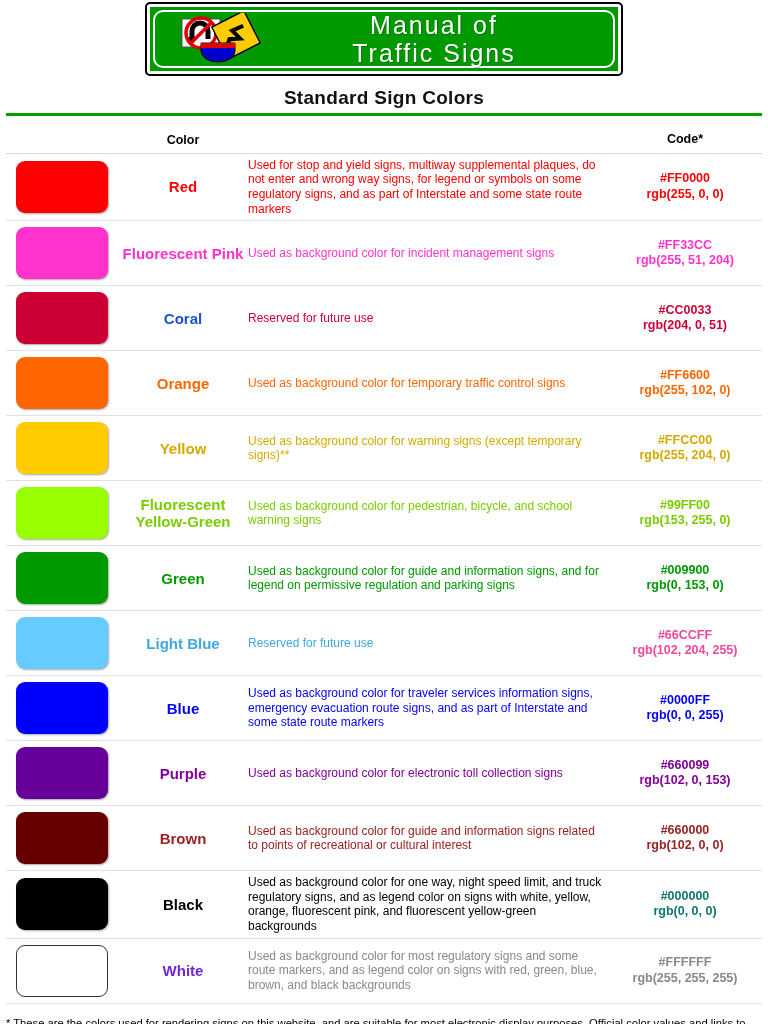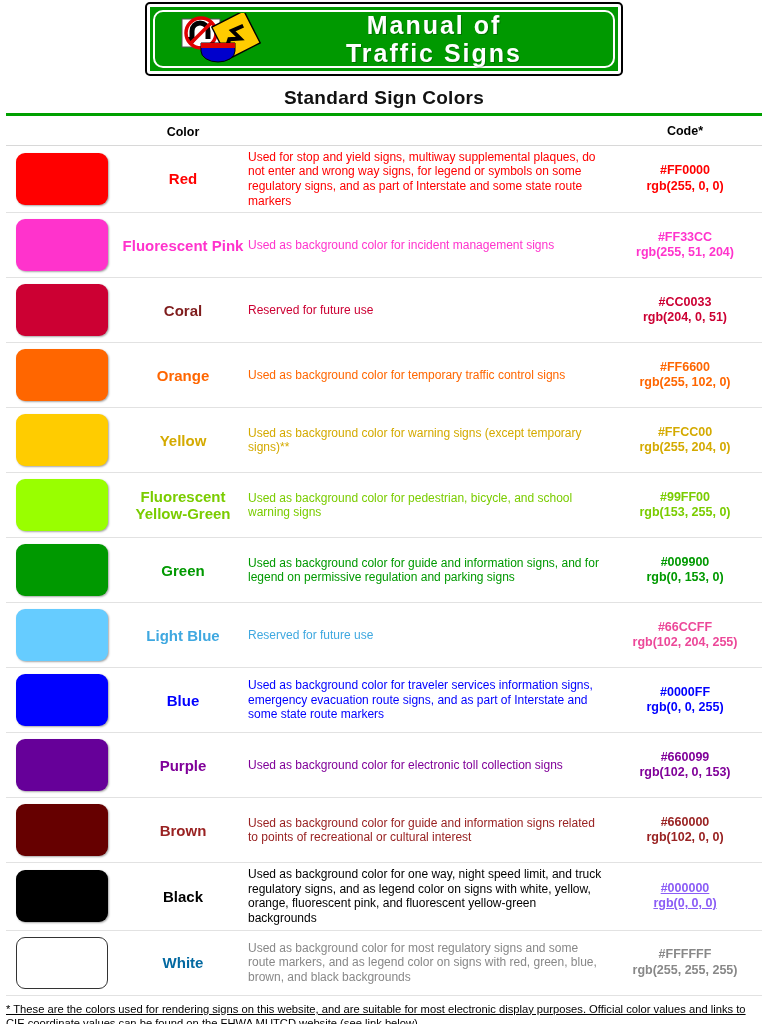--- a/index.html
+++ b/index.html
@@ -31,21 +31,21 @@
     top: 3px; left: 3px; right: 3px; bottom: 3px;
     border: 2px solid #ffffff;
     border-radius: 10px;
   }
   .banner-text {
     position: absolute;
     left: 110px; right: 10px; top: 2px; bottom: 2px;
     display: flex; flex-direction: column;
     align-items: center; justify-content: center;
     color: #ffffff;
-    font-weight: bold;
+    font-weight: normal;
     font-size: 25px;
     letter-spacing: 2px;
     line-height: 1.12;
     text-shadow: 1px 1px 0 rgba(0,0,0,0.25);
     text-align: center;
   }
   .banner-logo {
     position: absolute;
     left: 28px; top: 6px;
     width: 84px; height: 56px;
@@ -61,21 +61,21 @@
 
   hr.green {
     border: none;
     border-top: 3px solid #00a000;
     margin: 2px 6px 0 6px;
   }
 
   
   table.colors {
     width: 756px;
-    margin: 4px 6px;
+    margin: 12px 6px;
     border-collapse: collapse;
     table-layout: fixed;
   }
   table.colors th {
     font-size: 12.5px;
     font-weight: bold;
     color: #000000;
     padding: 4px 0 5px 0;
     border-bottom: 1px solid #d8d8d8;
     text-align: center;
@@ -164,21 +164,21 @@
           <div class="swatch" style="background: rgb(255, 51, 204);"></div>
         </td>
         <td class="c-name" style="color: rgb(255, 51, 204);">Fluorescent Pink</td>
         <td class="c-desc" style="color: rgb(255, 51, 204);">Used as background color for incident management signs</td>
         <td class="c-code" style="color: rgb(255, 51, 204);"><span>#FF33CC</span><br><span>rgb(255, 51, 204)</span></td>
       </tr>
       <tr>
         <td class="c-swatch">
           <div class="swatch" style="background: rgb(204, 0, 51);"></div>
         </td>
-        <td class="c-name" style="color: #7f1d1d;">Coral</td>
+        <td class="c-name" style="color: #1d4ed8;">Coral</td>
         <td class="c-desc" style="color: rgb(204, 0, 51);">Reserved for future use</td>
         <td class="c-code" style="color: rgb(204, 0, 51);"><span>#CC0033</span><br><span>rgb(204, 0, 51)</span></td>
       </tr>
       <tr>
         <td class="c-swatch">
           <div class="swatch" style="background: rgb(255, 102, 0);"></div>
         </td>
         <td class="c-name" style="color: rgb(255, 102, 0);">Orange</td>
         <td class="c-desc" style="color: rgb(255, 102, 0);">Used as background color for temporary traffic control signs</td>
         <td class="c-code" style="color: rgb(255, 102, 0);"><span>#FF6600</span><br><span>rgb(255, 102, 0)</span></td>
@@ -238,27 +238,27 @@
         <td class="c-name" style="color: rgb(153, 34, 34);">Brown</td>
         <td class="c-desc" style="color: rgb(153, 34, 34);">Used as background color for guide and information signs related to points of recreational or cultural interest</td>
         <td class="c-code" style="color: rgb(153, 34, 34);"><span>#660000</span><br><span>rgb(102, 0, 0)</span></td>
       </tr>
       <tr>
         <td class="c-swatch">
           <div class="swatch" style="background: rgb(0, 0, 0);"></div>
         </td>
         <td class="c-name" style="color: rgb(0, 0, 0);">Black</td>
         <td class="c-desc" style="color: rgb(0, 0, 0);">Used as background color for one way, night speed limit, and truck regulatory signs, and as legend color on signs with white, yellow, orange, fluorescent pink, and fluorescent yellow-green backgrounds</td>
-        <td class="c-code" style="color: #8b5cf6; text-decoration: underline;"><span>#000000</span><br><span>rgb(0, 0, 0)</span></td>
+        <td class="c-code" style="color: #0f766e;"><span>#000000</span><br><span>rgb(0, 0, 0)</span></td>
       </tr>
       <tr>
         <td class="c-swatch">
           <div class="swatch outlined" style="background: rgb(255, 255, 255);"></div>
         </td>
-        <td class="c-name" style="color: #0369a1;">White</td>
+        <td class="c-name" style="color: #6d28d9;">White</td>
         <td class="c-desc" style="color: rgb(136, 136, 136);">Used as background color for most regulatory signs and some route markers, and as legend color on signs with red, green, blue, brown, and black backgrounds</td>
         <td class="c-code" style="color: rgb(136, 136, 136);"><span>#FFFFFF</span><br><span>rgb(255, 255, 255)</span></td>
       </tr>
     </tbody>
 </table>
 
 <div class="notes">
   <p>* These are the colors used for rendering signs on this website, and are suitable for most electronic display purposes. Official color values and links to CIE coordinate values can be found on the FHWA MUTCD website (see link below).</p>
 
 </div>

